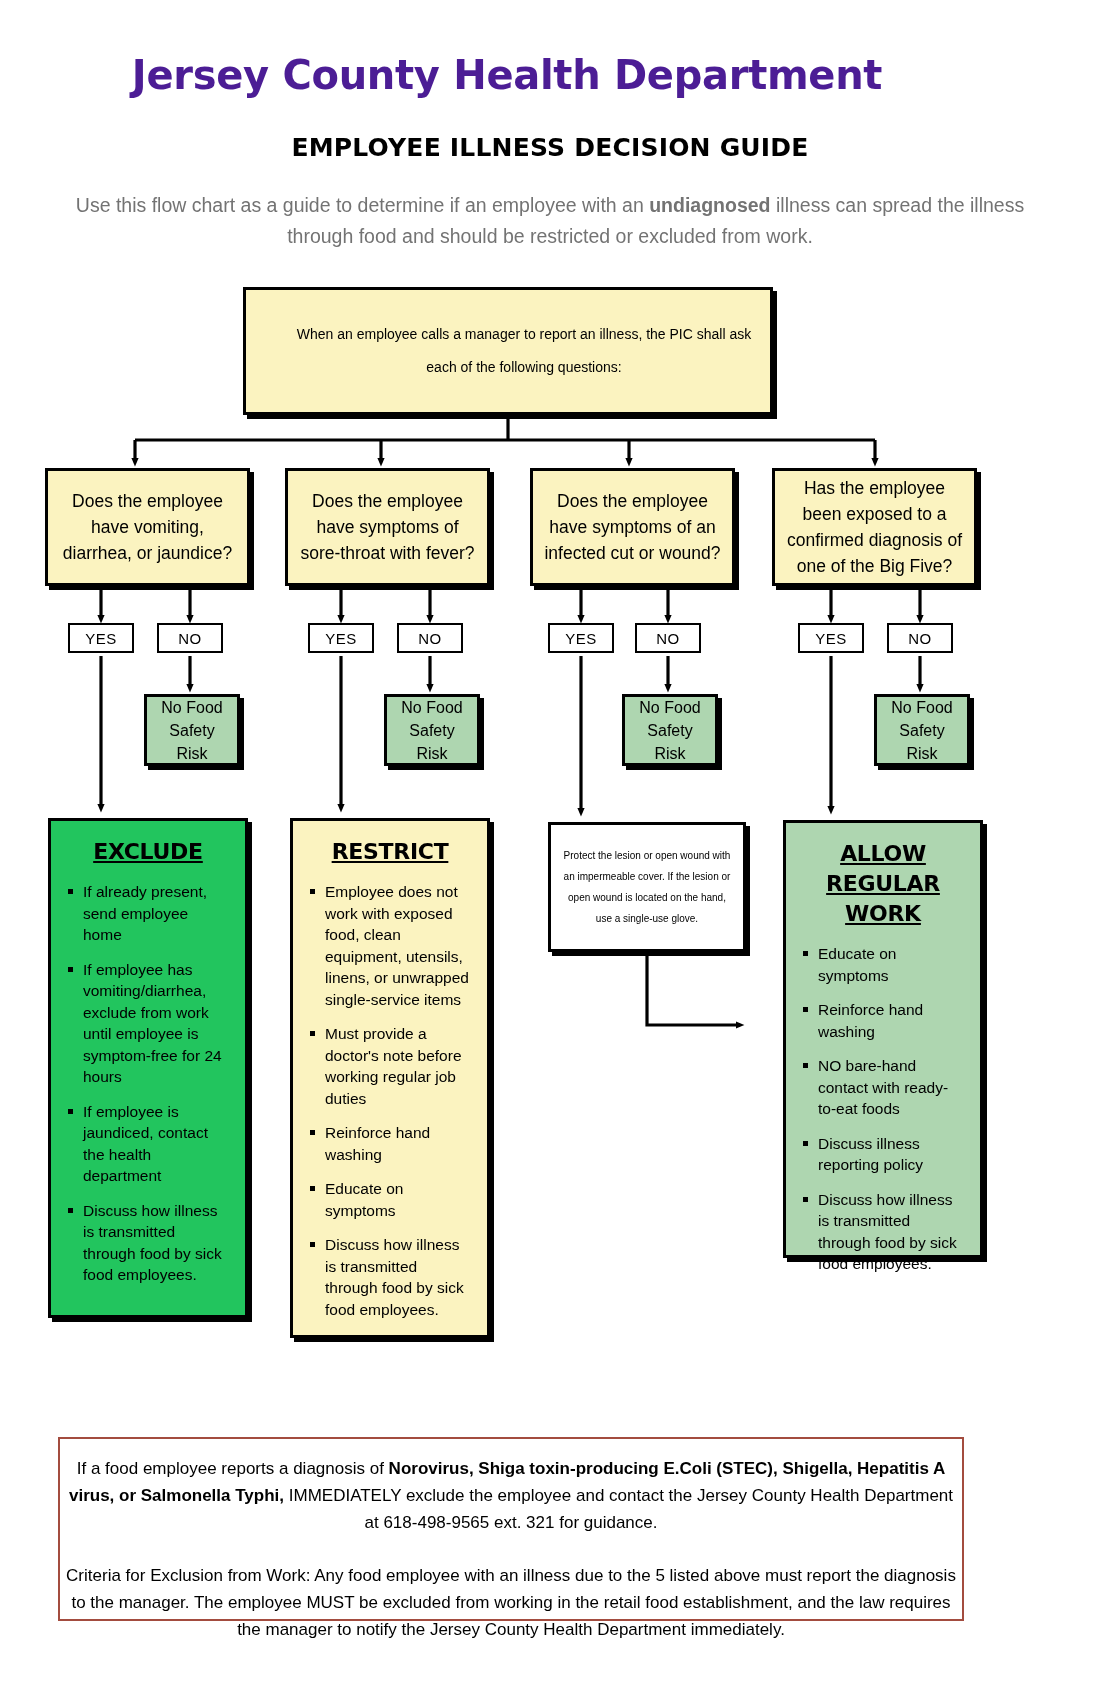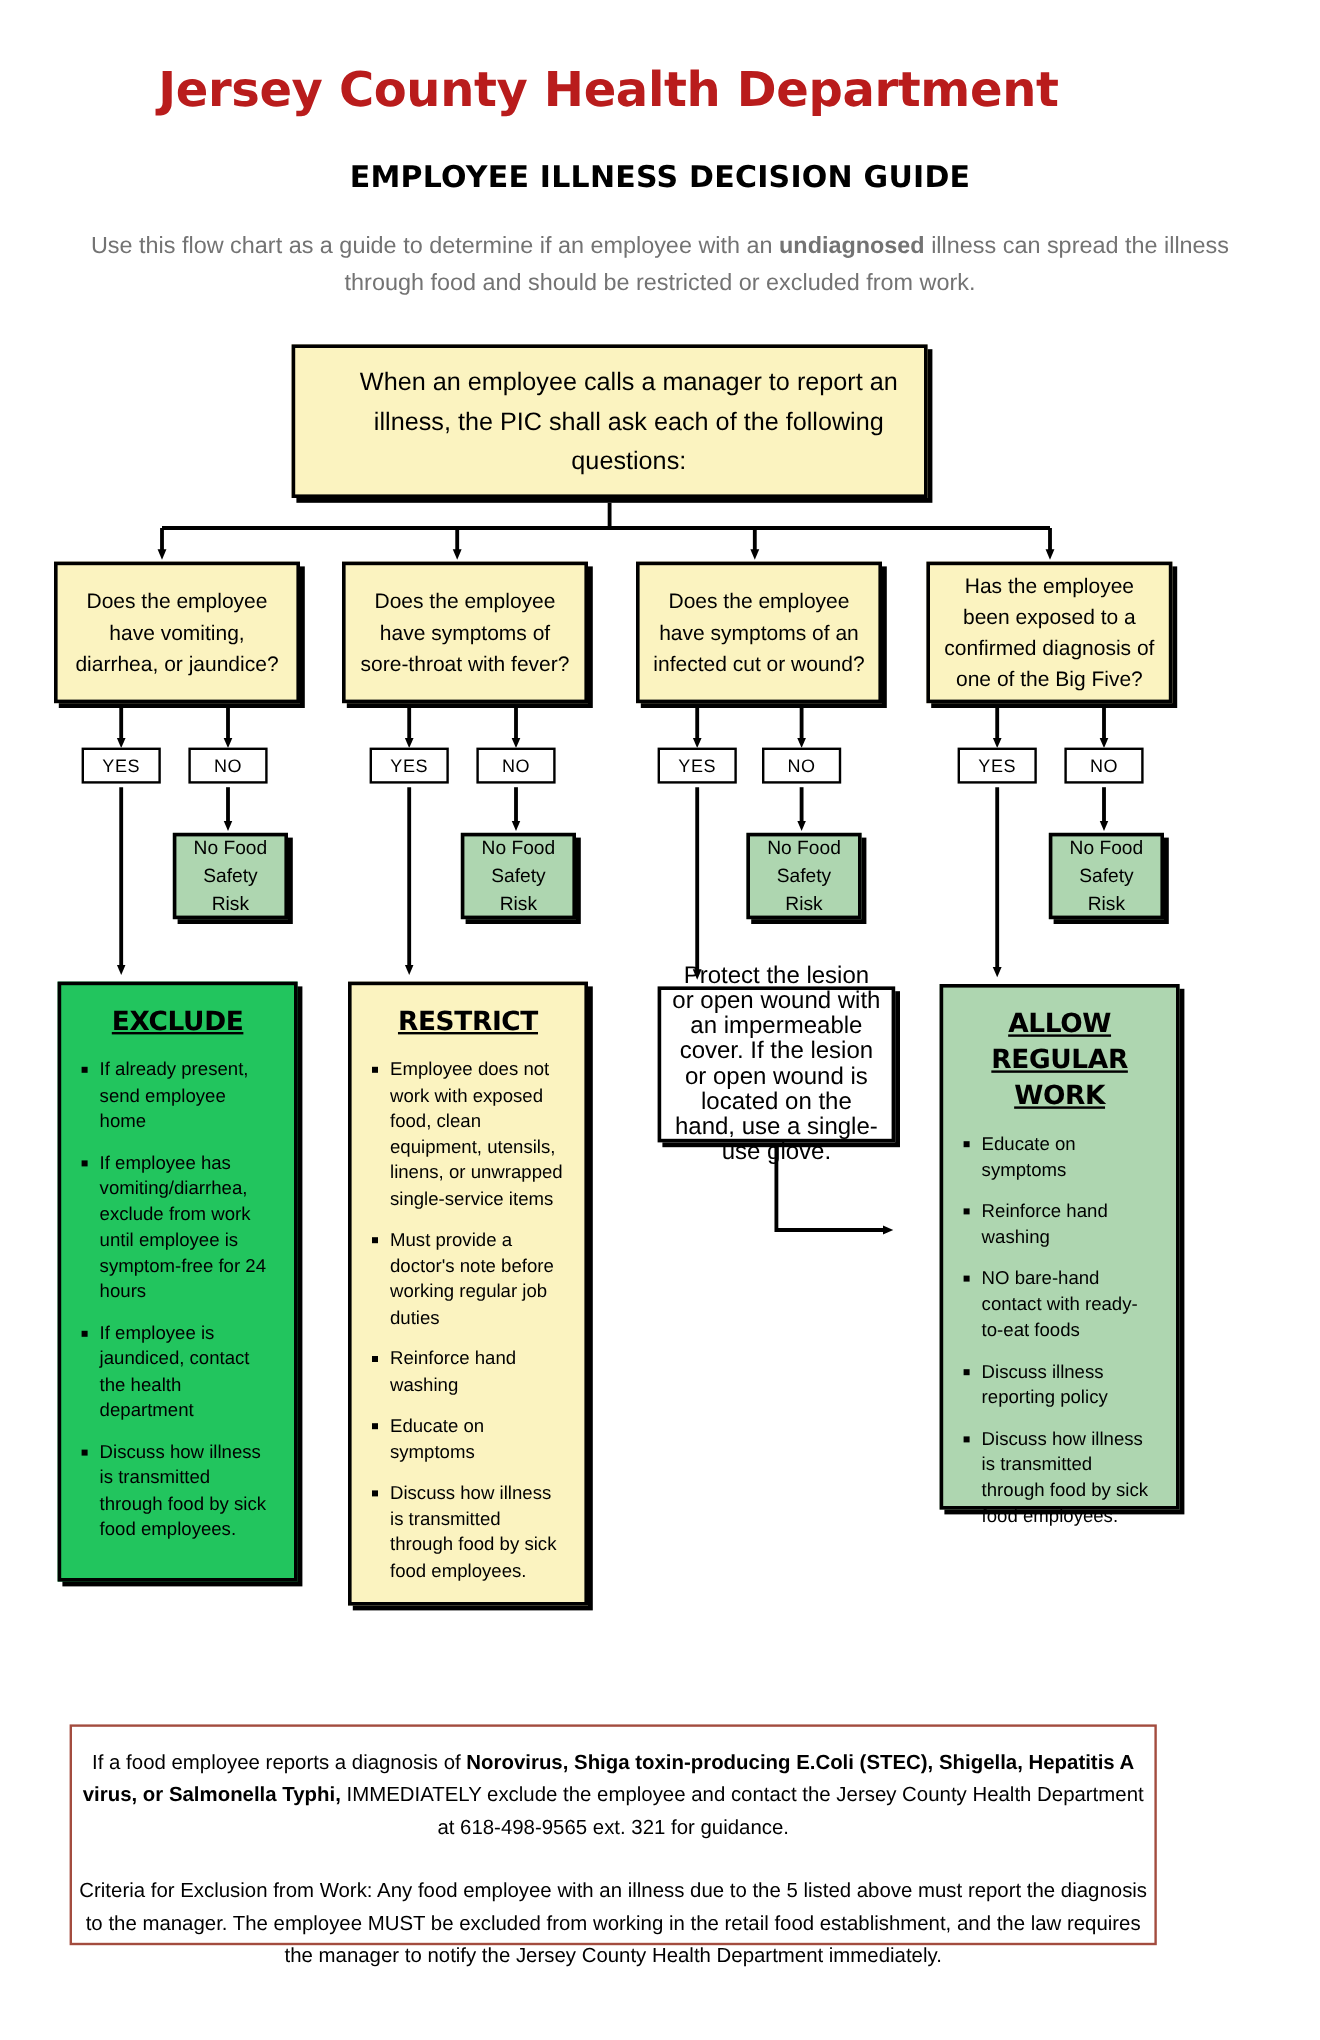--- a/index.html
+++ b/index.html
@@ -9,21 +9,21 @@
     font-family:"Liberation Sans", sans-serif;
     color:#000;
     position:relative;
     overflow:hidden;
   }
   .page{position:relative;width:1100px;height:1700px;}
 
   
   .title{
     position:absolute;left:0;top:52px;width:1014px;text-align:center;
-    font-size:40px;font-weight:bold;color:#b91c1c;letter-spacing:-0.3px;
+    font-size:40px;font-weight:bold;color:#4c1d95;letter-spacing:-0.3px;
     font-family:"DejaVu Sans", sans-serif;
   }
   .subtitle{
     position:absolute;left:0;top:133px;width:1100px;text-align:center;
     font-size:25px;font-weight:bold;color:#000;letter-spacing:0.2px;
     font-family:"DejaVu Sans", sans-serif;
   }
   .intro{
     position:absolute;left:55px;top:190px;width:990px;text-align:center;
     font-size:19.5px;line-height:31px;color:#737373;
@@ -41,21 +41,21 @@
   }
   .yellow{background:#fbf3c0;}
   .green{background:#aed6b0;}
   .red{background:#22c55e;}
   .white{background:#ffffff;}
 
   .box .inner{padding:4px 10px;width:100%;}
 
   
   #root-box{left:243px;top:287px;width:530px;height:128px;}
-  #root-box .inner{font-size:21px;line-height:33px;margin-left:32px;}
+  #root-box .inner{font-size:14px;line-height:33px;margin-left:32px;}
 
   
   .qbox{height:118px;}
   .qbox .inner{font-size:17.5px;line-height:26px;}
   #q1{left:45px;top:468px;width:205px;}
   #q2{left:285px;top:468px;width:205px;}
   #q3{left:530px;top:468px;width:205px;}
   #q4{left:772px;top:468px;width:205px;}
 
   
@@ -86,21 +86,21 @@
     content:"";position:absolute;left:-15px;top:8px;
     width:5px;height:5px;background:#000;
   }
   .outcome li:last-child{margin-bottom:0;}
 
   #exclude-box{left:48px;top:818px;width:200px;height:500px;}
   #restrict-box{left:290px;top:818px;width:200px;height:520px;}
   #allow-box{left:783px;top:820px;width:200px;height:438px;}
 
   #lesion-box{left:548px;top:822px;width:198px;height:130px;}
-  #lesion-box .inner{font-size:20px;line-height:21px;padding:6px 8px;}
+  #lesion-box .inner{font-size:10px;line-height:21px;padding:6px 8px;}
 
   
   #footer-box{
     position:absolute;left:58px;top:1437px;width:906px;height:184px;
     border:2px solid #a34c3f;box-sizing:border-box;background:#fff;
   }
   #footer-box .ftxt{
     text-align:center;font-size:17px;line-height:27px;padding:0 4px;
   }
   #footer-p1{margin:16px 0 0 0;}

